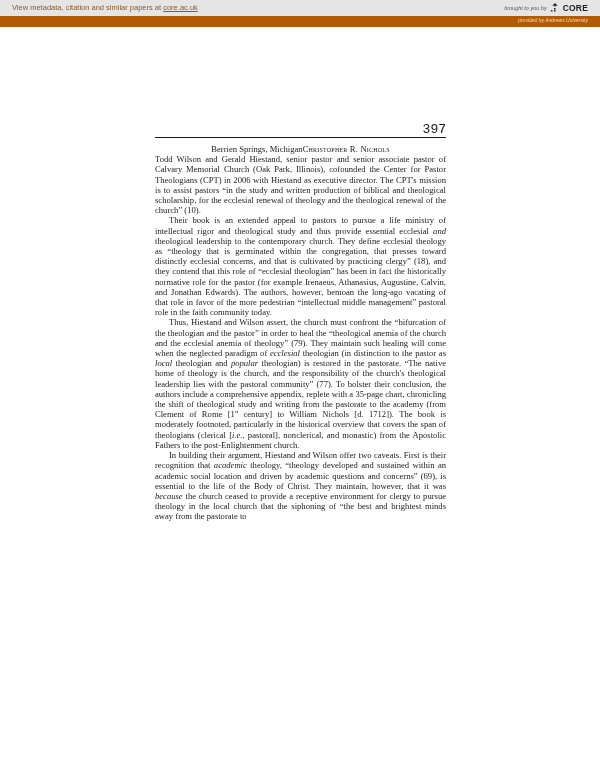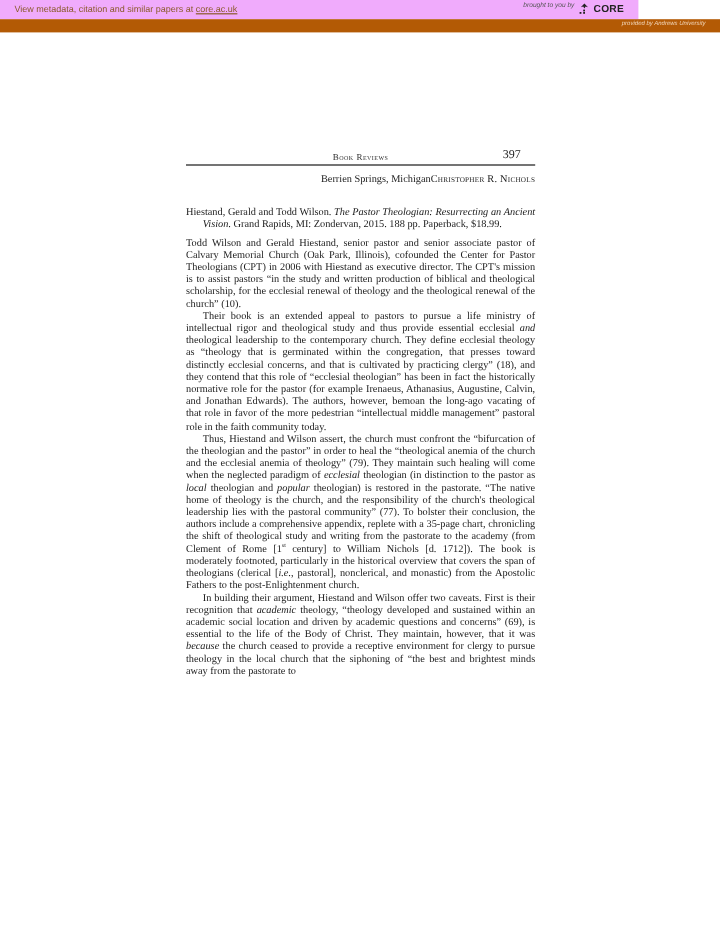--- a/index.html
+++ b/index.html
@@ -3,34 +3,34 @@
 <meta charset="utf-8">
 <style>
   html, body { margin: 0; padding: 0; }
   body {
     width: 600px; height: 776px; position: relative; overflow: hidden;
     background: #ffffff;
     font-family: "Liberation Serif", "DejaVu Serif", serif;
     color: #1a1a1a;
   }
   .core-top {
-    position: absolute; left: 0; top: 0; width: 532px; height: 16px;
-    background: #f0abfc;
+    position: absolute; left: 0; top: 0; width: 600px; height: 16px;
+    background: #e5e5e5;
   }
   .core-meta-link {
     position: absolute; left: 12px; top: 3px;
     font-family: "Liberation Sans", "DejaVu Sans", sans-serif;
     font-size: 7.5px; color: #8a5a2b; letter-spacing: 0;
   }
   .core-meta-link a { color: #8a5a2b; text-decoration: underline; }
   .core-brought {
     position: absolute; right: 12px; top: 2px;
     font-family: "Liberation Sans", "DejaVu Sans", sans-serif;
     font-size: 5.5px; color: #555; font-style: italic;
-    display: flex; align-items: flex-start; gap: 3px;
+    display: flex; align-items: center; gap: 3px;
   }
   .core-logo-icon { width: 10px; height: 11px; display: inline-block; }
   .core-logo-text {
     font-style: normal; font-weight: bold; font-size: 8.5px; color: #222;
     letter-spacing: 0.2px;
   }
   .core-bar {
     position: absolute; left: 0; top: 16px; width: 600px; height: 11px;
     background: #b35a05;
   }
@@ -45,26 +45,26 @@
   }
   .running-head {
     position: relative; height: 12px; border-bottom: 0.8px solid #1a1a1a;
     margin-bottom: 4px;
   }
   .running-title {
     position: absolute; left: 0; right: 0; text-align: center; top: 1px;
     font-variant: small-caps; font-size: 7.5px; letter-spacing: 0.4px; color: #333;
   }
   .page-number {
-    position: absolute; right: 12px; top: 0; font-size: 10px;
+    position: absolute; right: 0; top: 0; font-size: 13px; font-family: Liberation Mono, monospace;
   }
   p { margin: 0; text-align: justify; }
   .indent { text-indent: 14px; }
   .sig-row {
-    display: flex; justify-content: flex-end; margin-top: 6px;
+    display: flex; justify-content: center; margin-top: 6px;
   }
   .sig-name { font-variant: small-caps; letter-spacing: 0.2px; }
   .citation {
     margin-top: 17px; margin-bottom: 5px;
     padding-left: 14px; text-indent: -14px; text-align: justify;
   }
   .sup { font-size: 5px; vertical-align: super; line-height: 0; }
   i { font-style: italic; }
 </style>
 </head>
@@ -86,30 +86,28 @@
     </span>
     <span class="core-logo-text">CORE</span>
   </div>
 </div>
 <div class="core-bar">
   <span class="core-provided">provided by Andrews University</span>
 </div>
 
 <div class="page">
   <div class="running-head">
-    <span class="running-title">Book Reviews</span>
     <span class="page-number">397</span>
   </div>
 
   <div class="sig-row">
     <span>Berrien Springs, Michigan</span>
     <span class="sig-name">Christopher R. Nichols</span>
   </div>
 
-  <p class="citation"><span>Hiestand, Gerald and Todd Wilson. </span><i>The Pastor Theologian: Resurrecting an Ancient Vision.</i><span> Grand Rapids, MI: Zondervan, 2015. 188 pp. Paperback, $18.99.</span></p>
 
   <p>Todd Wilson and Gerald Hiestand, senior pastor and senior associate pastor of Calvary Memorial Church (Oak Park, Illinois), cofounded the Center for Pastor Theologians (CPT) in 2006 with Hiestand as executive director. The CPT's mission is to assist pastors “in the study and written production of biblical and theological scholarship, for the ecclesial renewal of theology and the theological renewal of the church” (10).</p>
 
   <p class="indent"><span>Their book is an extended appeal to pastors to pursue a life ministry of intellectual rigor and theological study and thus provide essential ecclesial </span><i>and</i><span> theological leadership to the contemporary church. They define ecclesial theology as “theology that is germinated within the congregation, that presses toward distinctly ecclesial concerns, and that is cultivated by practicing clergy” (18), and they contend that this role of “ecclesial theologian” has been in fact the historically normative role for the pastor (for example Irenaeus, Athanasius, Augustine, Calvin, and Jonathan Edwards). The authors, however, bemoan the long-ago vacating of that role in favor of the more pedestrian “intellectual middle management” pastoral role in the faith community today.</span></p>
 
   <p class="indent"><span>Thus, Hiestand and Wilson assert, the church must confront the “bifurcation of the theologian and the pastor” in order to heal the “theological anemia of the church and the ecclesial anemia of theology” (79). They maintain such healing will come when the neglected paradigm of </span><i>ecclesial</i><span> theologian (in distinction to the pastor as </span><i>local</i><span> theologian and </span><i>popular</i><span> theologian) is restored in the pastorate. “The native home of theology is the church, and the responsibility of the church's theological leadership lies with the pastoral community” (77). To bolster their conclusion, the authors include a comprehensive appendix, replete with a 35-page chart, chronicling the shift of theological study and writing from the pastorate to the academy (from Clement of Rome [1</span><span class="sup">st</span><span> century] to William Nichols [d. 1712]). The book is moderately footnoted, particularly in the historical overview that covers the span of theologians (clerical [</span><i>i.e.</i><span>, pastoral], nonclerical, and monastic) from the Apostolic Fathers to the post-Enlightenment church.</span></p>
 
   <p class="indent"><span>In building their argument, Hiestand and Wilson offer two caveats. First is their recognition that </span><i>academic</i><span> theology, “theology developed and sustained within an academic social location and driven by academic questions and concerns” (69), is essential to the life of the Body of Christ. They maintain, however, that it was </span><i>because</i><span> the church ceased to provide a receptive environment for clergy to pursue theology in the local church that the siphoning of “the best and brightest minds away from the pastorate to</span></p>
 </div>
 

